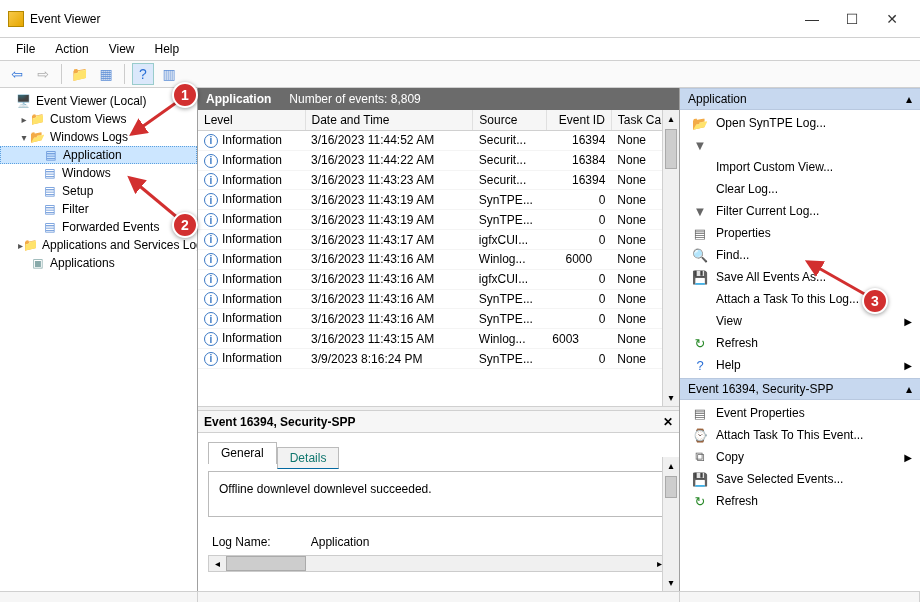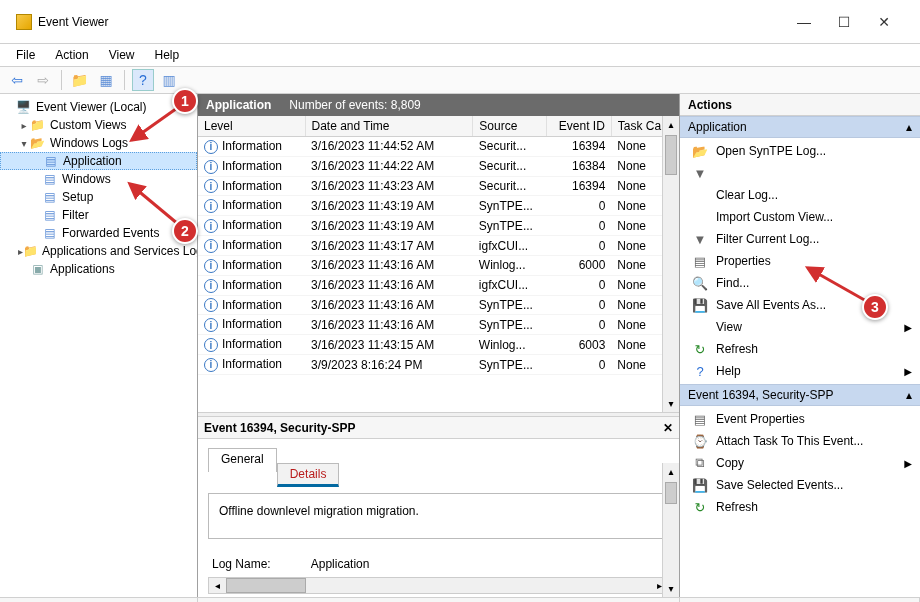--- a/index.html
+++ b/index.html
@@ -20,24 +20,24 @@
     font-family: var(--font);
     font-size: 12px;
     background: #fff;
     color: #000;
     width: 920px;
     height: 602px;
     overflow: hidden;
   }
   
   .titlebar {
-    height: 44px;
+    height: 38px;
     display: flex;
     align-items: center;
-    padding: 0 16px;
+    padding: 0 8px;
     border-bottom: 1px solid #d0d0d0;
     background: #fff;
   }
   .titlebar .app-icon {
     width: 16px; height: 16px;
     background: linear-gradient(135deg,#f7c948 0%, #e6a700 100%);
     border: 1px solid #b38700;
     margin-right: 6px;
   }
   .titlebar .title { flex: 1; }
@@ -173,30 +173,30 @@
     border-bottom:1px solid #d0d0d0;
     display:flex;align-items:center;justify-content:space-between;
     padding:0 6px;
     font-weight:bold;
   }
   .detail-body {
     flex:1;
     padding:8px 10px 0 10px;
     position:relative;
   }
-  .tabs { display:flex; margin-bottom:22px;}
+  .tabs { display:flex; margin-bottom:8px;}
   .tab {
     padding:3px 12px;
     border:1px solid #bbb;
     border-bottom:none;
     background:#fff;
     position:relative;
     top:1px;
   }
-  .tab.inactive { background:#f2f2f2; color:#b91c1c; border-bottom:3px solid #0369a1; top:16px;}
+  .tab.inactive { background:#f2f2f2; color:#0f766e; border-bottom:1px solid #0369a1; top:6px;}
   .detail-box {
     border:1px solid #bbb;
     padding:10px;
     height:46px;
   }
   .kv { display:flex; gap:40px; margin-top:18px; padding:0 4px;}
   .hscroll {
     height:17px;
     margin-top:6px;
     border:1px solid #ccc;
@@ -420,21 +420,21 @@
               <td><span class="lvl-icon">i</span>Information</td>
               <td>3/16/2023 11:43:17 AM</td>
               <td>igfxCUI...</td>
               <td style="text-align:right">0</td>
               <td>None</td>
             </tr>
             <tr>
               <td><span class="lvl-icon">i</span>Information</td>
               <td>3/16/2023 11:43:16 AM</td>
               <td>Winlog...</td>
-              <td style="text-align:right">6000</td>
+              <td style="text-align:center">6000</td>
               <td>None</td>
             </tr>
             <tr>
               <td><span class="lvl-icon">i</span>Information</td>
               <td>3/16/2023 11:43:16 AM</td>
               <td>igfxCUI...</td>
               <td style="text-align:right">0</td>
               <td>None</td>
             </tr>
             <tr>
@@ -448,21 +448,21 @@
               <td><span class="lvl-icon">i</span>Information</td>
               <td>3/16/2023 11:43:16 AM</td>
               <td>SynTPE...</td>
               <td style="text-align:right">0</td>
               <td>None</td>
             </tr>
             <tr>
               <td><span class="lvl-icon">i</span>Information</td>
               <td>3/16/2023 11:43:15 AM</td>
               <td>Winlog...</td>
-              <td style="text-align:right">6003</td>
+              <td style="">6003</td>
               <td>None</td>
             </tr>
             <tr>
               <td><span class="lvl-icon">i</span>Information</td>
               <td>3/9/2023 8:16:24 PM</td>
               <td>SynTPE...</td>
               <td style="text-align:right">0</td>
               <td>None</td>
             </tr>
           </tbody>
@@ -481,21 +481,21 @@
       <div class="detail-hdr">
         <span>Event 16394, Security-SPP</span>
         <span style="font-weight:bold;cursor:default">✕</span>
       </div>
       <div class="detail-body" style="position:relative">
         <div class="tabs">
           <div class="tab">General</div>
           <div class="tab inactive">Details</div>
         </div>
         <div class="detail-box">
-          <span>Offline downlevel migration migration.</span>
+          <span>Offline downlevel downlevel succeeded.</span>
         </div>
         <div class="kv">
           <span>Log Name:</span>
           <span>Application</span>
         </div>
         <div class="hscroll">
           <div class="arr">◂</div>
           <div class="thumb"></div>
           <div class="track"></div>
           <div class="arr">▸</div>
@@ -504,56 +504,59 @@
           <div class="arr">▴</div>
           <div class="thumb" style="height:22px"></div>
           <div class="track"></div>
           <div class="arr">▾</div>
         </div>
       </div>
     </div>
   </div>
 
   <div class="actions">
-    <div class="actions-title">Actions</div>
     <div class="actions-section-hdr">
       <span>Application</span>
       <span>▴</span>
     </div>
     <div class="actions-list" id="actions1">
         <div class="action-item">
           <span class="aicon" style="color:#d6a100">📂</span>
           <span class="lbl">Open SynTPE Log...</span>
         </div>
         <div class="action-item">
           <span class="aicon" style="color:#666">▼</span>
         </div>
         <div class="action-item">
           <span class="aicon" style="color:#555"></span>
+          <span class="lbl">Import Custom View...</span>
+        </div>
+        <div class="action-item">
+          <span class="aicon" style="color:#555"></span>
           <span class="lbl">Clear Log...</span>
-        </div>
-        <div class="action-item">
-          <span class="aicon" style="color:#555"></span>
-          <span class="lbl">Import Custom View...</span>
         </div>
         <div class="action-item">
           <span class="aicon" style="color:#666">▼</span>
           <span class="lbl">Filter Current Log...</span>
         </div>
         <div class="action-item">
           <span class="aicon" style="color:#666">▤</span>
           <span class="lbl">Properties</span>
         </div>
         <div class="action-item">
           <span class="aicon" style="color:#666">🔍</span>
           <span class="lbl">Find...</span>
         </div>
         <div class="action-item">
           <span class="aicon" style="color:#444">💾</span>
           <span class="lbl">Save All Events As...</span>
+        </div>
+        <div class="action-item">
+          <span class="aicon" style="color:#555"></span>
+          <span class="lbl">Attach a Task To this Log...</span>
         </div>
         <div class="action-item">
           <span class="aicon" style="color:#555"></span>
           <span class="lbl">View</span>
           <span class="arrow">▶</span>
         </div>
         <div class="action-item">
           <span class="aicon" style="color:#2a8a2a">↻</span>
           <span class="lbl">Refresh</span>
         </div>

